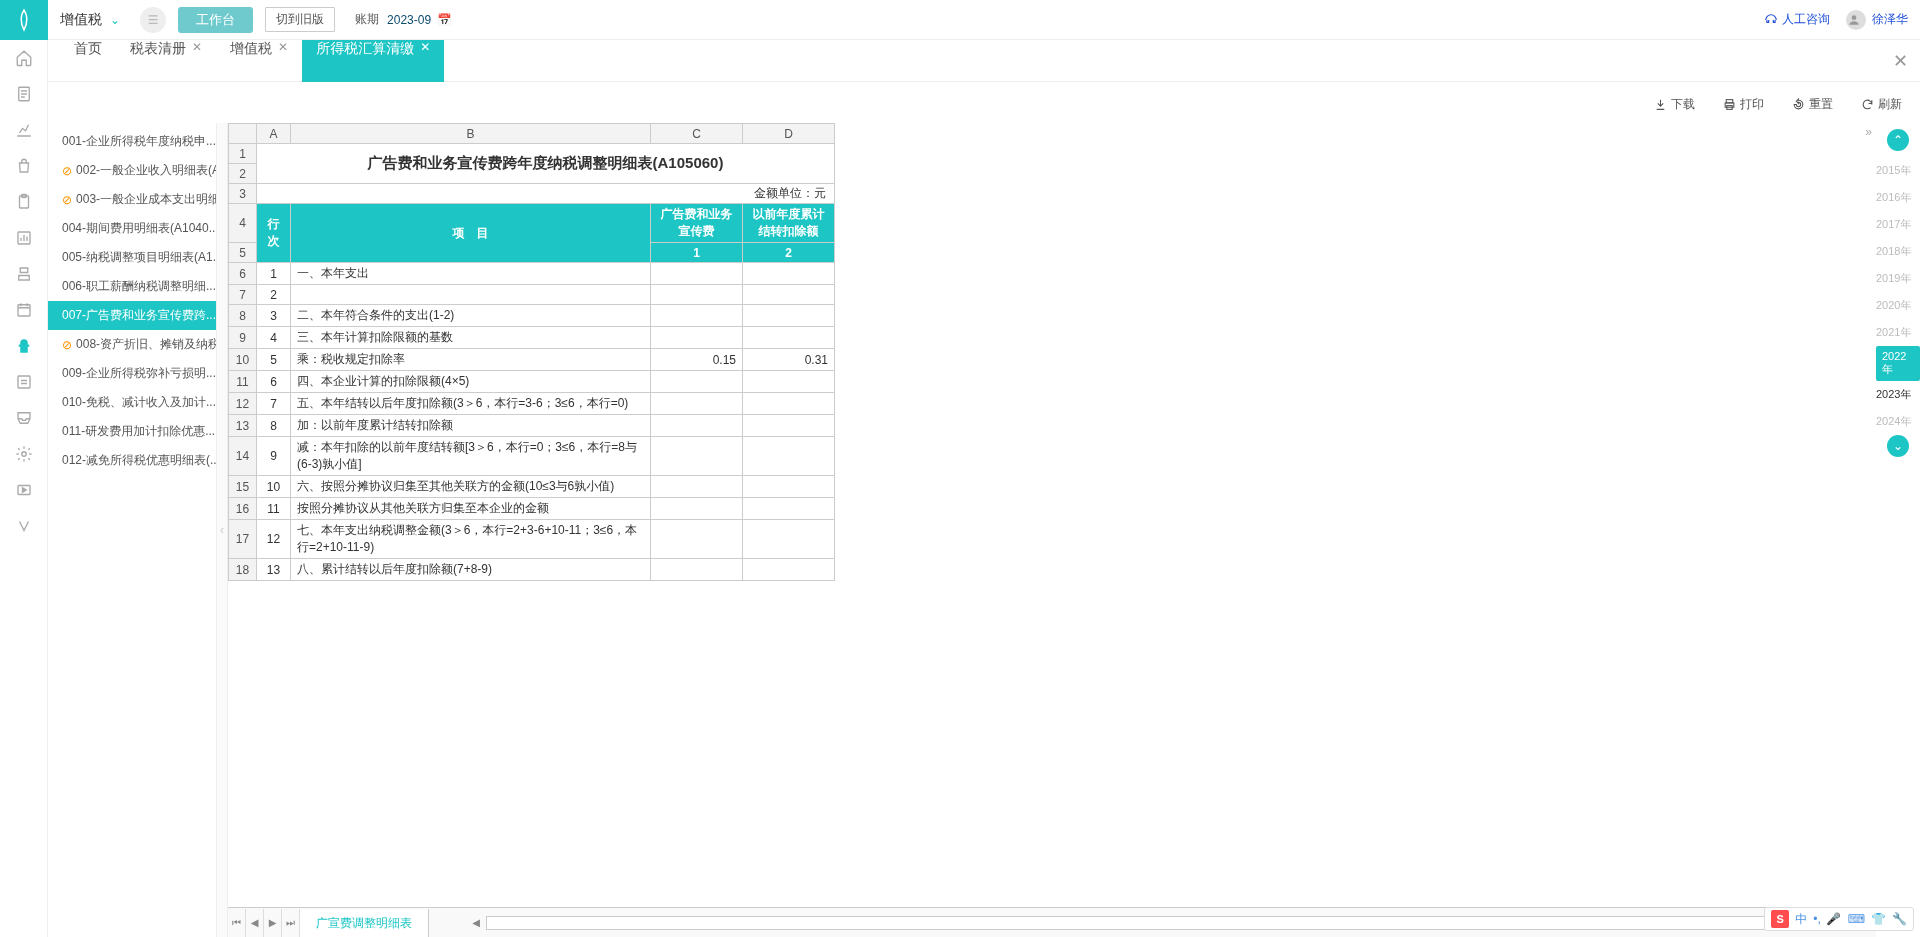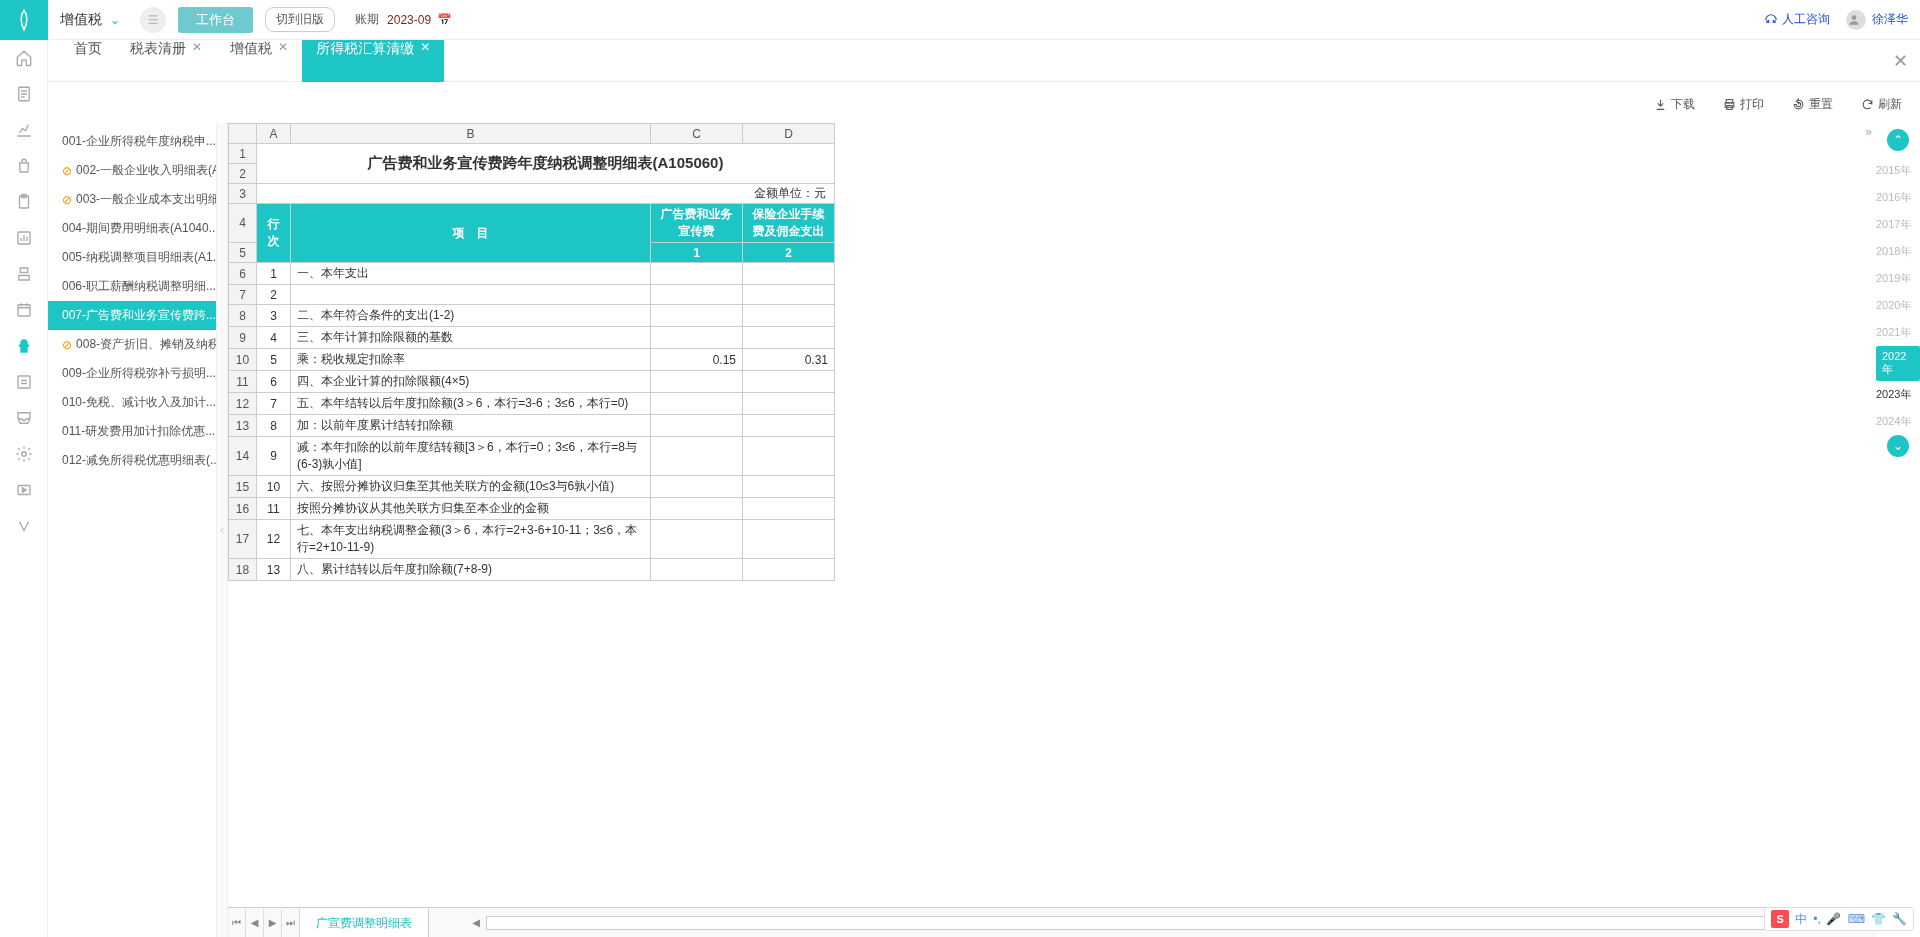--- a/index.html
+++ b/index.html
@@ -16,23 +16,23 @@
 
 
 .main { flex: 1; display: flex; flex-direction: column; }
 
 
 .topbar { height: 40px; display: flex; align-items: center; padding: 0 12px; border-bottom: 1px solid #eee; }
 .topbar .dropdown-label { font-size: 14px; color: #333; margin-right: 8px; }
 .topbar .chevron { color: #1ec5c5; margin-right: 20px; }
 .topbar .circ-btn { width: 26px; height: 26px; border-radius: 50%; background: #eee; display: flex; align-items: center; justify-content: center; margin-right: 12px; color: #bbb; }
 .topbar .workbench-btn { background: #6fcace; color: #fff; padding: 4px 18px; border-radius: 3px; border: none; font-size: 13px; margin-right: 12px; cursor: pointer; }
-.topbar .oldver-btn { border: 1px solid #ccc; padding: 3px 10px; border-radius: 9px; background: #fff; margin-right: 20px; font-size: 12px; cursor: pointer; color: #555; }
+.topbar .oldver-btn { border: 1px solid #ccc; padding: 3px 10px; border-radius: 1px; background: #fff; margin-right: 20px; font-size: 12px; cursor: pointer; color: #555; }
 .topbar .period-label { margin-right: 8px; color: #555; }
-.topbar .period-val { color: #7f1d1d; margin-right: 6px; }
+.topbar .period-val { color: #0c4a6e; margin-right: 6px; }
 .topbar .cal-icon { color: #1ec5c5; }
 .topbar .spacer { flex: 1; }
 .topbar .right-item { display: flex; align-items: center; margin-left: 16px; color: #1d4ed8; cursor: pointer; }
 .topbar .right-item svg { width: 14px; height: 14px; margin-right: 4px; }
 .topbar .avatar { width: 20px; height: 20px; border-radius: 50%; background: #ddd; margin-right: 6px; display:flex;align-items:center;justify-content:center;color:#999; }
 
 
 .tabsrow { height: 42px; display: flex; align-items: center; padding: 0 12px; border-bottom: 1px solid #eee; position: relative; }
 .tabsrow .tab { padding: 0 14px; height: 42px; display: flex; align-items: flex-start; font-size: 14px; color: #555; cursor: pointer; position: relative; }
 .tabsrow .tab .close-x { margin-left: 6px; font-size: 12px; color: #999; }
@@ -348,21 +348,21 @@
                   </tr>
               <tr>
                     <td class="rowhead">3</td>
                     <td class="unit-cell" colspan="4">金额单位：元</td>
                   </tr>
               <tr>
                 <td class="rowhead">4</td>
                 <td class="hdr data-cell" rowspan="2">行次</td>
                 <td class="hdr data-cell" rowspan="2">项　目</td>
                 <td class="hdr data-cell">广告费和业务宣传费</td>
-                <td class="hdr data-cell">保险企业手续费及佣金支出</td>
+                <td class="hdr data-cell">以前年度累计结转扣除额</td>
               </tr>
               <tr>
                 <td class="rowhead">5</td>
                 <td class="hdr data-cell">1</td>
                 <td class="hdr data-cell">2</td>
               </tr>
               </tbody>
                 <tbody id="data-rows">
                   <tr>
                     <td class="rowhead" style="height: 20px;">6</td>

